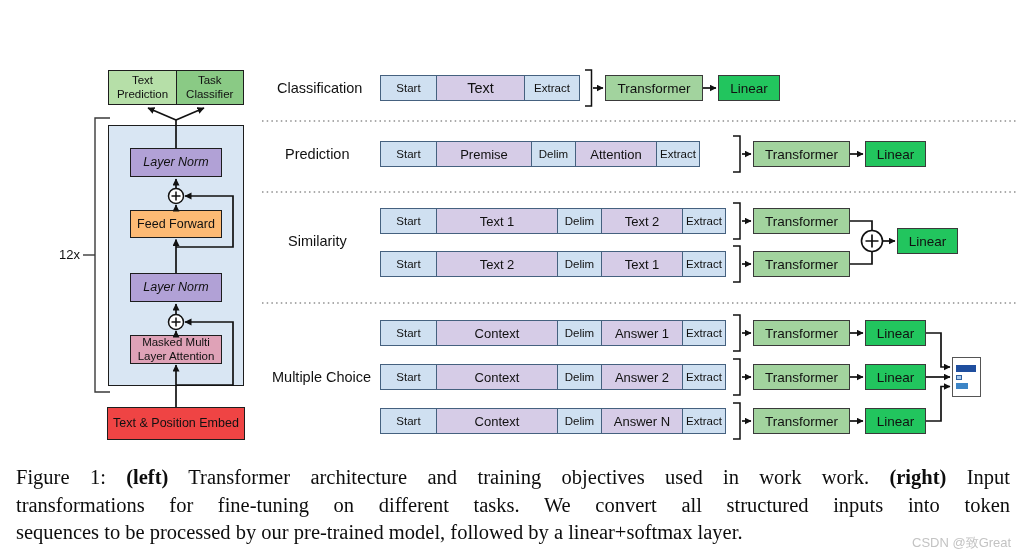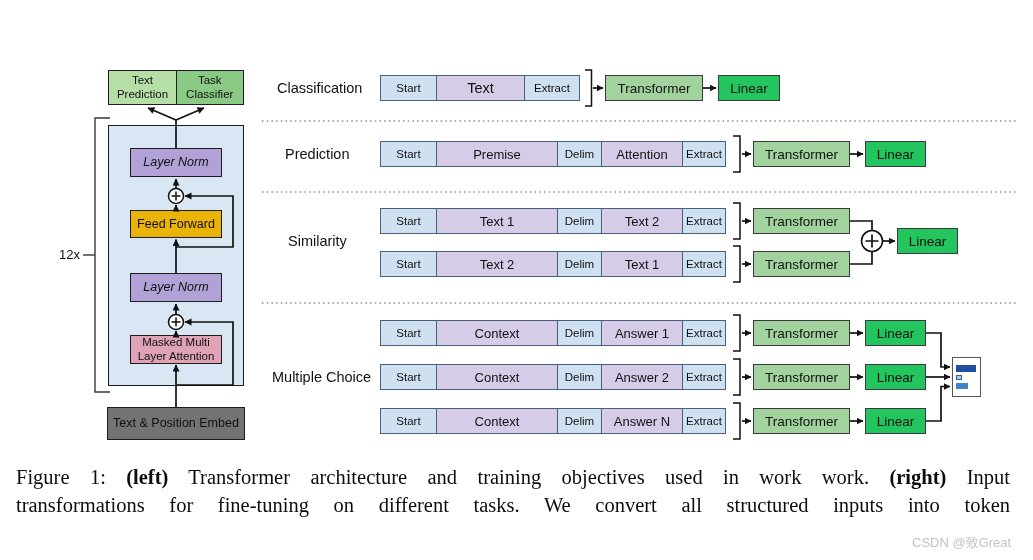--- a/index.html
+++ b/index.html
@@ -9,23 +9,23 @@
   }
   
   .lbox{position:absolute;box-sizing:border-box;border:1.6px solid #1d1d1d;
         display:flex;flex-direction:column;align-items:center;justify-content:center;
         text-align:center;line-height:1.2;}
   .lbox span{display:block;}
   .bluebg{background:#d9e6f3;}
   .greenlight{background:#b6dfa8;}
   .greenmid{background:#8aca85;}
   .purple{background:#b1a1d6;font-style:italic;}
-  .yellow{background:#eab308;}
+  .yellow{background:#fdba74;}
   .pink{background:#dfa2b7;}
-  .orangebox{background:#737373;}
+  .orangebox{background:#ef4444;}
   .loop-label{position:absolute;font-size:13px;color:#111;text-align:right;}
   
   .seqrow{position:absolute;display:flex;height:26px;border-radius:7px;}
   .cell{box-sizing:border-box;height:26px;display:flex;align-items:center;justify-content:center;
         border:1.5px solid #45617f;font-size:11.5px;color:#111;white-space:nowrap;}
   .cell + .cell{margin-left:-1.5px;}
   .c-blue{background:#cfe0f1;}
   .c-purple{background:#d6cce7;font-size:13px;}
   .c-purple.big{font-size:14.5px;}
   .gbox,.obox{position:absolute;box-sizing:border-box;border:1.6px solid #3a3a3a;
@@ -89,21 +89,21 @@
   <div class="seqrow" style="left:380px;top:75px;">
     <div class="cell c-blue" style="width:57px;">Start</div>
     <div class="cell c-purple big" style="width:90px;">Text</div>
     <div class="cell c-blue" style="width:56px;">Extract</div>
   </div>
   <div class="gbox" style="left:605px;top:75px;width:98px;height:26px;">Transformer</div>
   <div class="obox" style="left:718px;top:75px;width:62px;height:26px;">Linear</div>
 
   <div class="seqrow" style="left:380px;top:141px;">
     <div class="cell c-blue" style="width:57px;">Start</div>
-    <div class="cell c-purple" style="width:123px;">Premise</div>
+    <div class="cell c-purple" style="width:97px;">Premise</div>
     <div class="cell c-blue" style="width:45px;">Delim</div>
     <div class="cell c-purple" style="width:83px;">Attention</div>
     <div class="cell c-blue" style="width:44px;">Extract</div>
   </div>
   <div class="gbox" style="left:753px;top:141px;width:97px;height:26px;">Transformer</div>
   <div class="obox" style="left:865px;top:141px;width:61px;height:26px;">Linear</div>
 
   <div class="seqrow" style="left:380px;top:208px;">
     <div class="cell c-blue" style="width:57px;">Start</div>
     <div class="cell c-purple" style="width:123px;">Text 1</div>
@@ -231,17 +231,18 @@
 
     <g>
       <circle cx="872" cy="241" r="10.5" fill="#fff" stroke="#111" stroke-width="1.6"></circle>
       <path d="M865.5,241 H878.5 M872,234.5 V247.5" stroke="#111" stroke-width="1.7"></path>
     </g>
   </svg>
 
   <div class="caption">
     <div class="cap-line"><span>Figure 1: </span><span class="bold">(left)</span><span> Transformer architecture and training objectives used in work work. </span><span class="bold">(right)</span><span> Input</span></div>
     <div class="cap-line">transformations for fine-tuning on different tasks.  We convert all structured inputs into token</div>
+    <div class="cap-line last">sequences to be processed by our pre-trained model, followed by a linear+softmax layer.</div>
   </div>
 
   <div class="watermark">CSDN @致Great</div>
 
 </div>
 
 </body></html>

